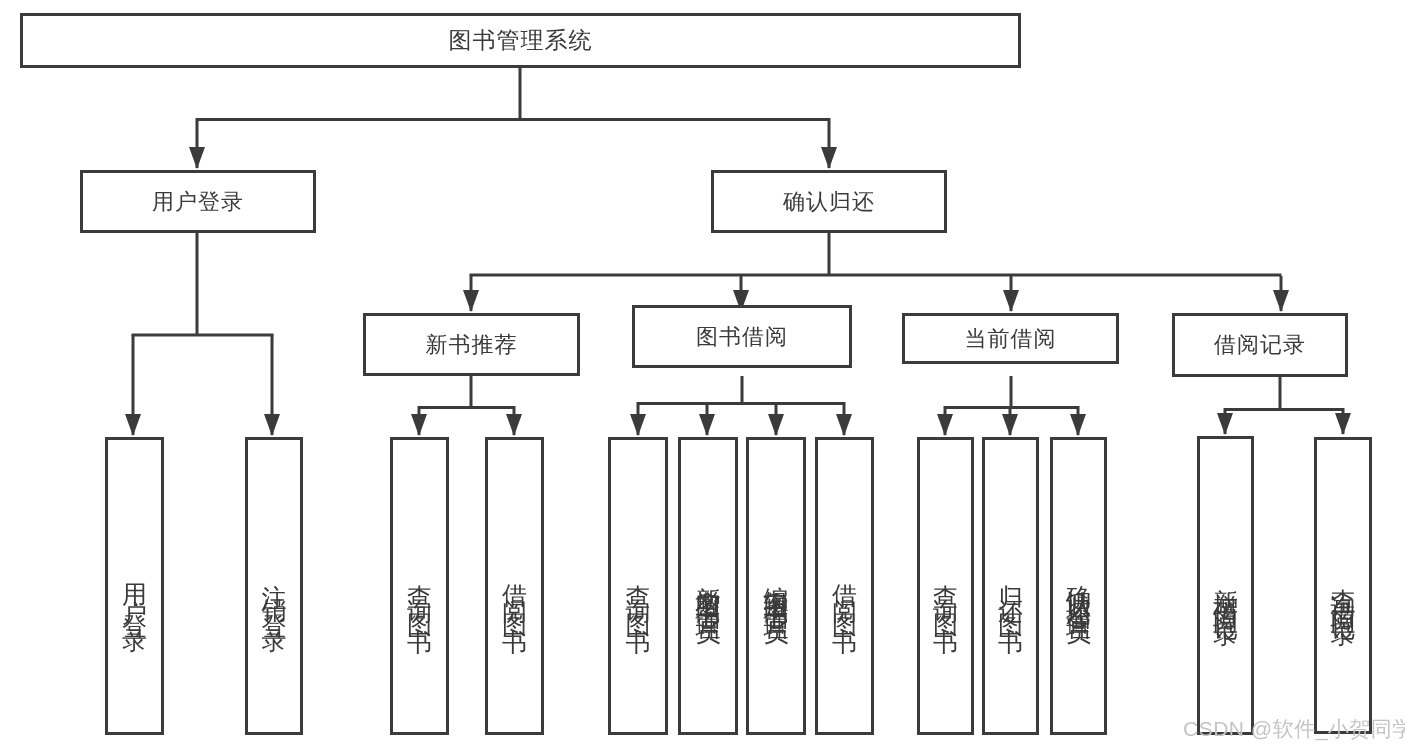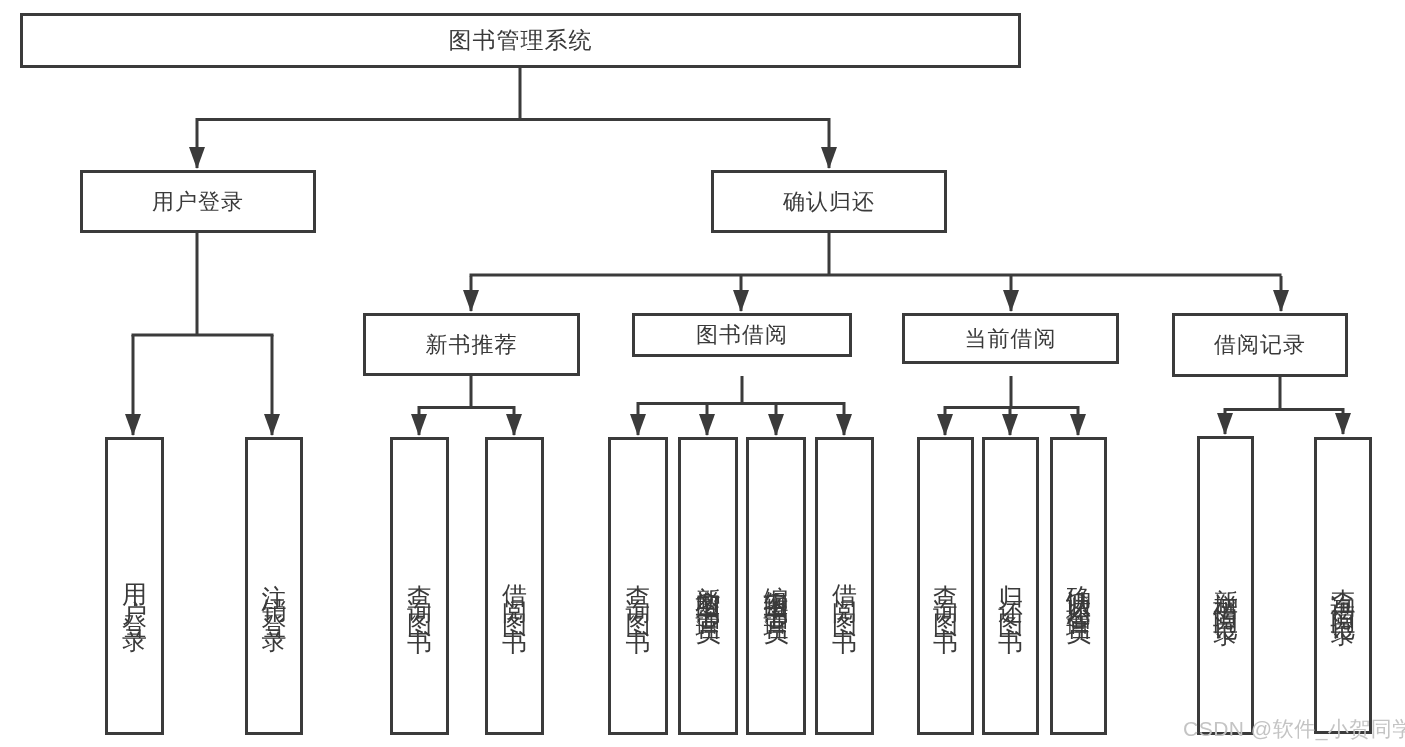--- a/index.html
+++ b/index.html
@@ -84,21 +84,21 @@
   <div class="box hbox" style="left:80px;top:170px;width:236px;height:63px">
     <span>用户登录</span>
   </div>
   <div class="box hbox" style="left:711px;top:170px;width:236px;height:63px">
     <span>确认归还</span>
   </div>
 
   <div class="box hbox" style="left:363px;top:313px;width:217px;height:63px">
     <span>新书推荐</span>
   </div>
-  <div class="box hbox" style="left:632px;top:313px;width:220px;height:44px">
+  <div class="box hbox" style="left:632px;top:305px;width:220px;height:63px">
     <span>图书借阅</span>
   </div>
   <div class="box hbox" style="left:902px;top:313px;width:217px;height:51px">
     <span>当前借阅</span>
   </div>
   <div class="box hbox" style="left:1172px;top:313px;width:176px;height:64px">
     <span>借阅记录</span>
   </div>
 
   <div class="box" style="left:105px;top:437px;width:59px;height:298px">

